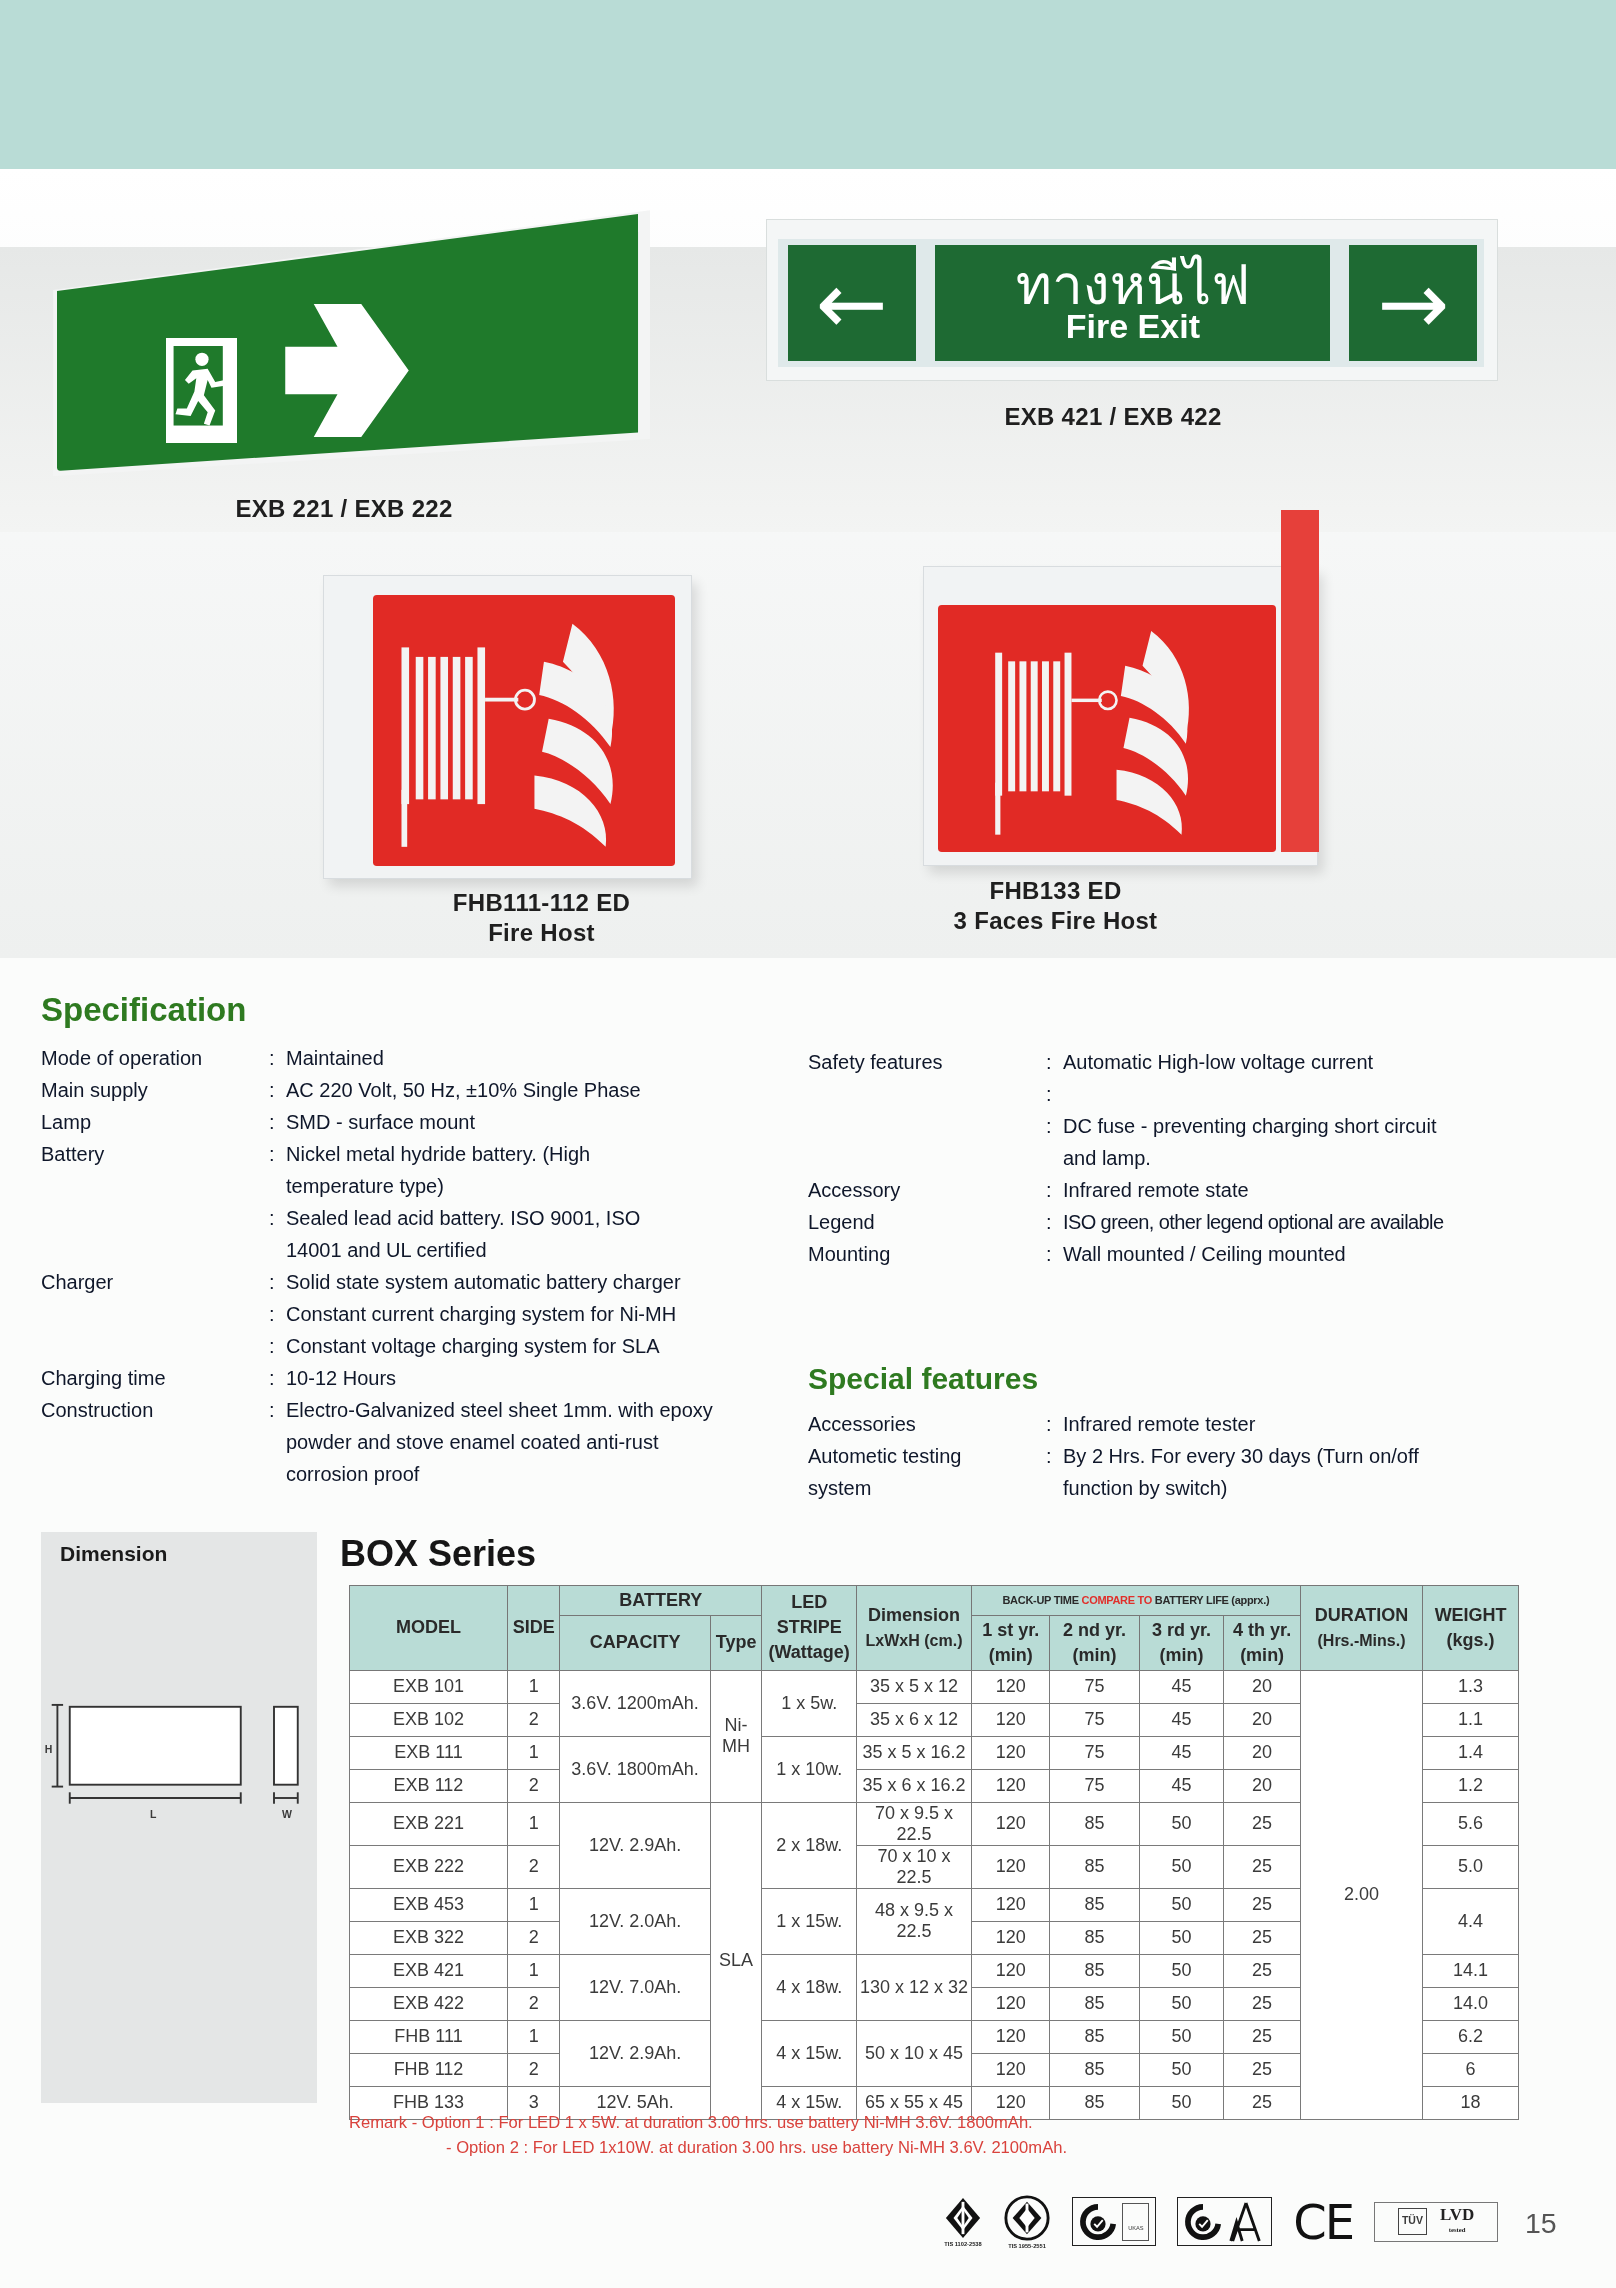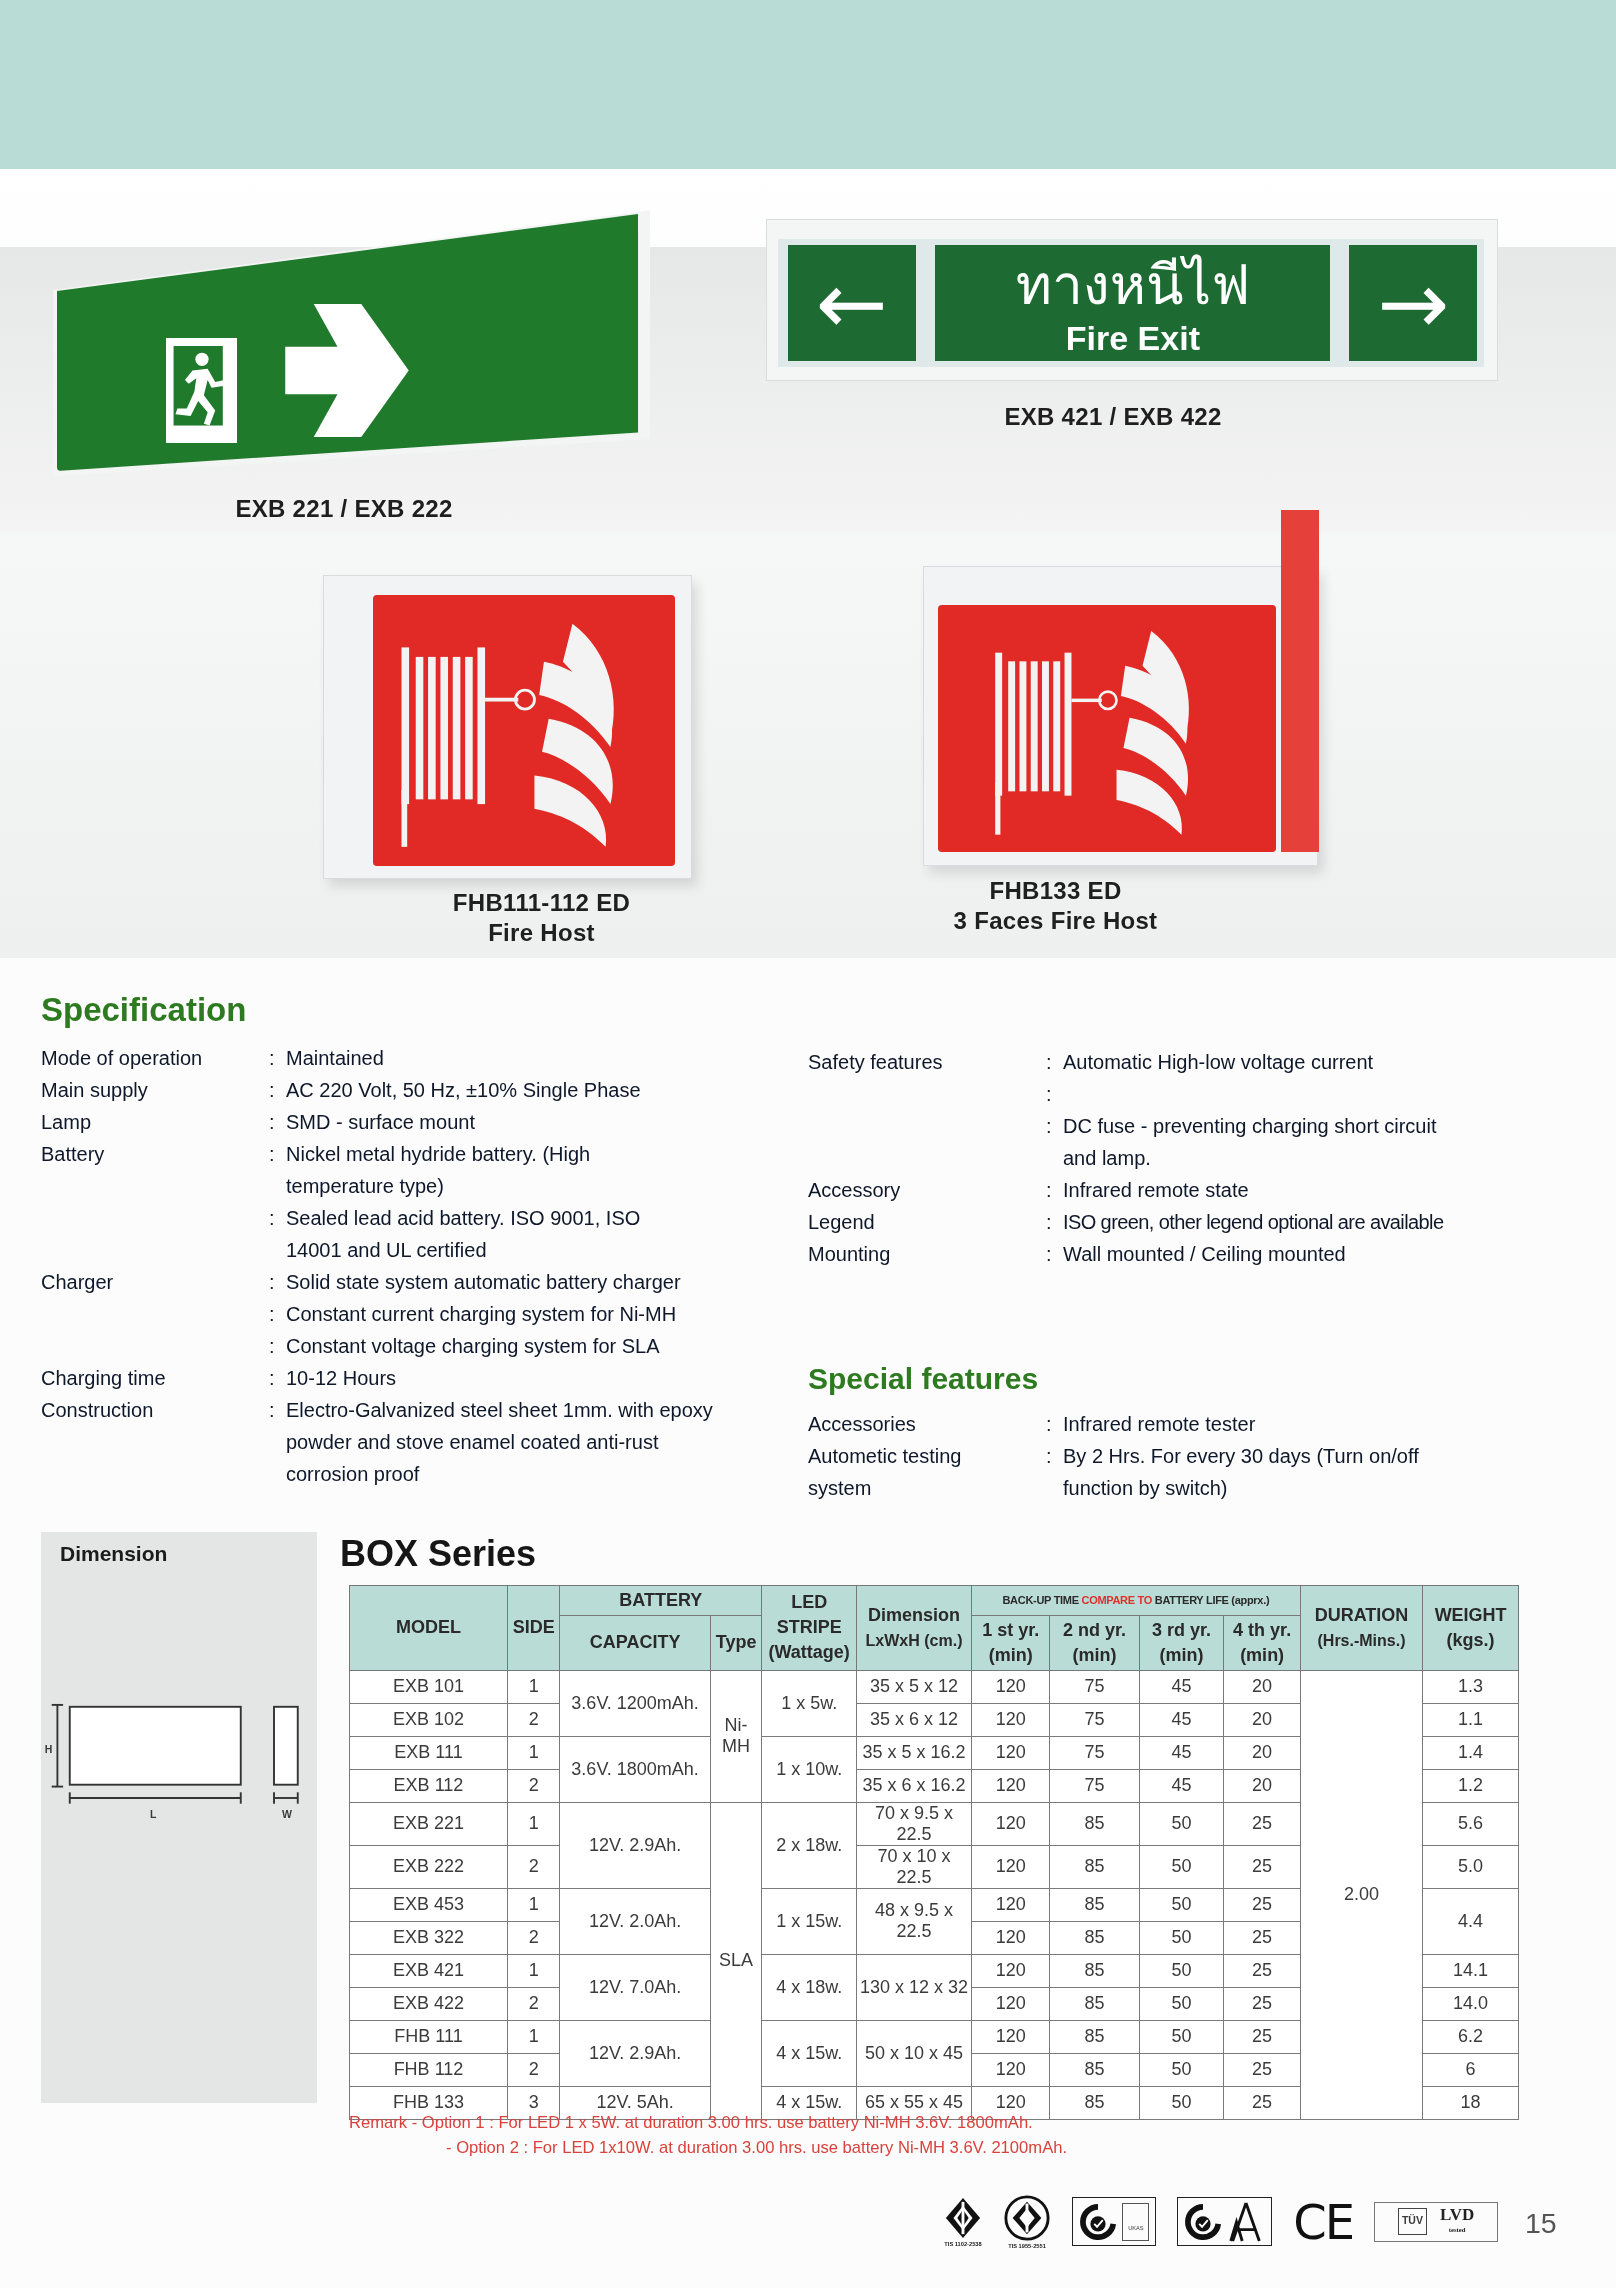--- a/index.html
+++ b/index.html
@@ -19,21 +19,21 @@
   .exb221-arrow { position: absolute; left: 228px; top: 90px; width: 124px; height: 133px; }
 
   
   .exb421 { position: absolute; left: 766px; top: 219px; width: 732px; height: 162px; background: #f4f6f6; border: 1.9px solid #d9dedd; }
   .exb421-inner { position: absolute; left: 11.4px; top: 19px; width: 706px; height: 128px; background: #dfe9ea; }
   .exb421-panel { position: absolute; top: 5.7px; height: 116px; background: #1e6a33; }
   .exb421-panel.l { left: 9.5px; width: 128px; }
   .exb421-panel.c { left: 157px; width: 395px; }
   .exb421-panel.r { left: 571px; width: 128px; }
   .thai-text { position: absolute; left: 0; width: 100%; top: 7.6px; text-align: center; color: #fff; font-family: "DejaVu Sans", sans-serif; font-size: 55px; line-height: 67px; }
-  .fire-exit-text { position: absolute; left: 0; width: 100%; top: 74px; text-align: center; color: #fff; font-weight: bold; font-size: 34px; }
+  .fire-exit-text { position: absolute; left: 0; width: 100%; top: 62px; text-align: center; color: #fff; font-weight: bold; font-size: 34px; }
   .arrow-glyph { position: absolute; left: 0; top: 11.4px; width: 100%; text-align: center; color: #fff; font-size: 86px; line-height: 95px; font-family: "DejaVu Sans", sans-serif; }
 
   .caption { position: absolute; font-weight: bold; color: #1f1f1f; font-size: 24px; text-align: center; font-family: "Liberation Sans", sans-serif; letter-spacing: 0.3px; }
 
   
   .fhb-box { position: absolute; background: #f1f3f4; border: 1.9px solid #d8dcdf; box-shadow: 5.7px 7.6px 11.4px rgba(0,0,0,0.12); }
   .fhb-face { position: absolute; background: #e12a25; border-radius: 3.8px; }
   .fhb-face svg { width: 100%; height: 100%; }
 
   

